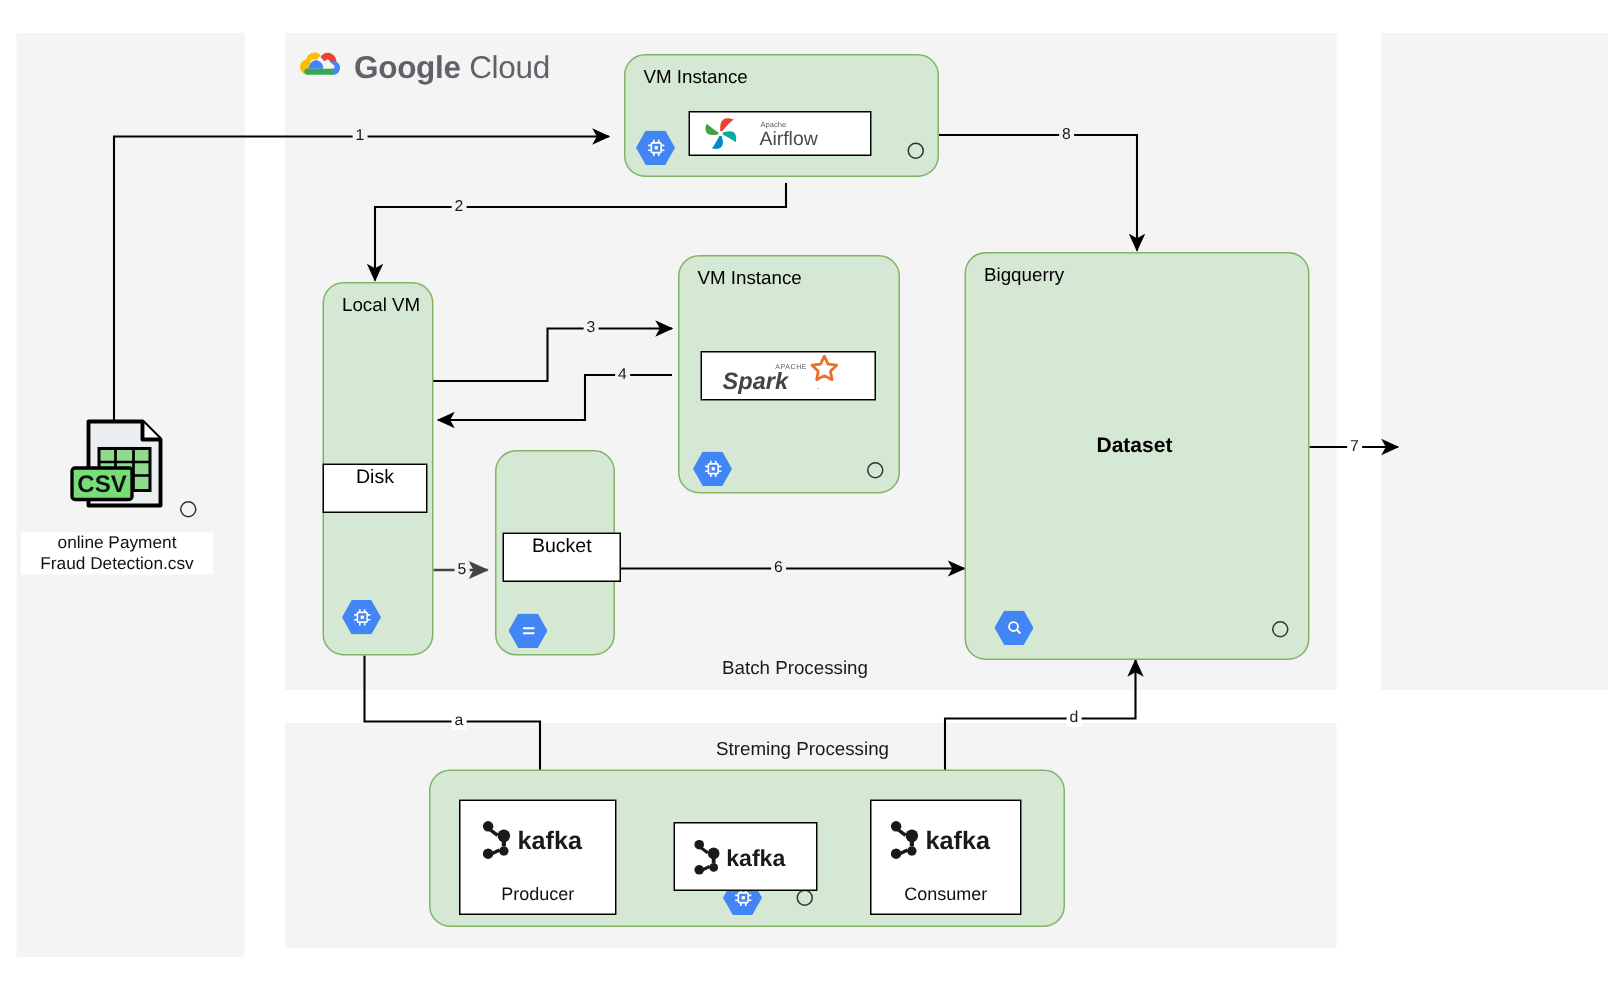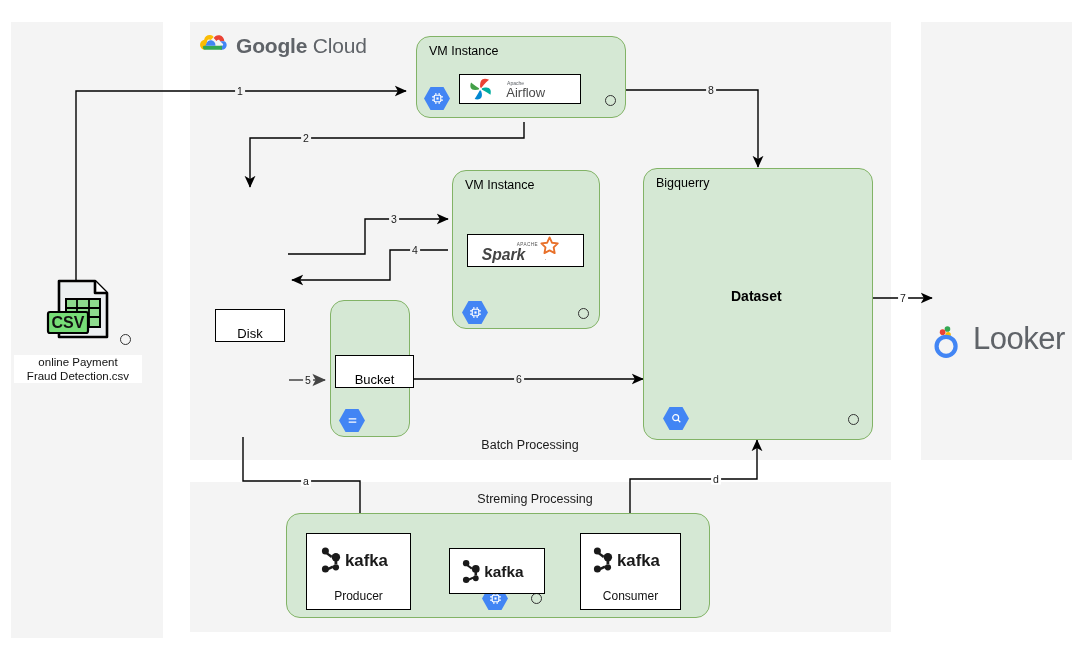--- a/index.html
+++ b/index.html
@@ -32,21 +32,21 @@
     font-size: 12.5px;
     color: #000000;
     white-space: nowrap;
   }
   .wbox {
     position: absolute;
     background: #ffffff;
     border: 1px solid #000000;
     box-sizing: border-box;
     display: flex;
-    align-items: flex-end;
+    align-items: flex-start;
     justify-content: center;
     font-size: 13px;
     color: #000000;
   }
   .panel-caption {
     position: absolute;
     font-size: 12.5px;
     color: #1a1a1a;
     text-align: center;
     white-space: nowrap;
@@ -289,65 +289,84 @@
     <div class="logo-wrap">
       <svg width="104" height="30" viewBox="0 0 140 42">
         <text x="72" y="14" font-family="Liberation Sans, sans-serif" font-size="6.5" fill="#555" text-anchor="middle" letter-spacing="0.6">APACHE</text>
         <text x="8" y="33" font-family="Liberation Sans, sans-serif" font-size="22" font-weight="bold" font-style="italic" fill="#444">Spark</text>
         <text x="96" y="33" font-family="Liberation Sans, sans-serif" font-size="9" fill="#777">.</text>
         <path d="M103,2 L106.5,9.5 L114.5,10.4 L108.7,16 L110.2,24 L103,20.2 L95.8,24 L97.3,16 L91.5,10.4 L99.5,9.5 Z" fill="none" stroke="#e8702a" stroke-width="2.6" stroke-linejoin="round"></path>
       </svg>
     </div>
   </div>
 
-  <div class="wbox" style="left:215px; top:309px; width:70px; height:33px;">Disk</div>
-
-  <div class="gbox" style="left:330px; top:300px; width:80px; height:137px;">
-    <div class="hexbadge" style="left:8px; top:108px;">
-      <svg width="13" height="13" viewBox="0 0 24 24">
-        <line x1="5" y1="9" x2="19" y2="9" stroke="#fff" stroke-width="2.6"></line>
-        <line x1="5" y1="15" x2="19" y2="15" stroke="#fff" stroke-width="2.6"></line>
-      </svg>
-    </div>
-  </div>
-  <div class="wbox" style="left:335px; top:355px; width:79px; height:33px;">Bucket</div>
-
-  <div class="gbox" style="left:643px; top:168px; width:230px; height:272px;">
-    <div class="gbox-label">Bigquerry</div>
-    <div class="hexbadge" style="left:19px; top:238px;">
-      <svg width="13" height="13" viewBox="0 0 24 24">
-        <circle cx="10.5" cy="10.5" r="5.5" fill="none" stroke="#fff" stroke-width="2.2"></circle>
-        <line x1="14.6" y1="14.6" x2="19" y2="19" stroke="#fff" stroke-width="2.4"></line>
-      </svg>
-    </div>
-    <div class="circlemark" style="left:204px; top:245px;"></div>
-  </div>
-  <div class="center-text" style="left:731px; top:288px;">Dataset</div>
-
-  <div class="panel-caption" style="left:460px; top:438px; width:140px;">Batch Processing</div>
-
-  <div class="panel-caption" style="left:455px; top:492px; width:160px;">Streming Processing</div>
-
-  <div class="gbox" style="left:286px; top:513px; width:424px; height:105px;">
-    <div class="hexbadge" style="left:195px; top:73px;">
+  <div class="gbox" style="left:215px; top:188px; width:74px; height:249px;">
+    <div class="gbox-label">Local VM</div>
+    <div class="hexbadge" style="left:12px; top:211px;">
       <svg width="13" height="13" viewBox="0 0 24 24">
         <rect x="6" y="6" width="12" height="12" rx="1.5" fill="none" stroke="#fff" stroke-width="2"></rect>
         <rect x="10" y="10" width="4" height="4" fill="#fff"></rect>
         <g stroke="#fff" stroke-width="2">
           <line x1="9" y1="2" x2="9" y2="6"></line>
             <line x1="15" y1="2" x2="15" y2="6"></line>
           <line x1="9" y1="18" x2="9" y2="22"></line>
             <line x1="15" y1="18" x2="15" y2="22"></line>
           <line x1="2" y1="9" x2="6" y2="9"></line>
             <line x1="2" y1="15" x2="6" y2="15"></line>
           <line x1="18" y1="9" x2="22" y2="9"></line>
             <line x1="18" y1="15" x2="22" y2="15"></line>
         </g>
       </svg>
     </div>
+  </div>
+  <div class="wbox" style="left:215px; top:309px; width:70px; height:33px;">Disk</div>
+
+  <div class="gbox" style="left:330px; top:300px; width:80px; height:137px;">
+    <div class="hexbadge" style="left:8px; top:108px;">
+      <svg width="13" height="13" viewBox="0 0 24 24">
+        <line x1="5" y1="9" x2="19" y2="9" stroke="#fff" stroke-width="2.6"></line>
+        <line x1="5" y1="15" x2="19" y2="15" stroke="#fff" stroke-width="2.6"></line>
+      </svg>
+    </div>
+  </div>
+  <div class="wbox" style="left:335px; top:355px; width:79px; height:33px;">Bucket</div>
+
+  <div class="gbox" style="left:643px; top:168px; width:230px; height:272px;">
+    <div class="gbox-label">Bigquerry</div>
+    <div class="hexbadge" style="left:19px; top:238px;">
+      <svg width="13" height="13" viewBox="0 0 24 24">
+        <circle cx="10.5" cy="10.5" r="5.5" fill="none" stroke="#fff" stroke-width="2.2"></circle>
+        <line x1="14.6" y1="14.6" x2="19" y2="19" stroke="#fff" stroke-width="2.4"></line>
+      </svg>
+    </div>
+    <div class="circlemark" style="left:204px; top:245px;"></div>
+  </div>
+  <div class="center-text" style="left:731px; top:288px;">Dataset</div>
+
+  <div class="panel-caption" style="left:460px; top:438px; width:140px;">Batch Processing</div>
+
+  <div class="panel-caption" style="left:455px; top:492px; width:160px;">Streming Processing</div>
+
+  <div class="gbox" style="left:286px; top:513px; width:424px; height:105px;">
+    <div class="hexbadge" style="left:195px; top:73px;">
+      <svg width="13" height="13" viewBox="0 0 24 24">
+        <rect x="6" y="6" width="12" height="12" rx="1.5" fill="none" stroke="#fff" stroke-width="2"></rect>
+        <rect x="10" y="10" width="4" height="4" fill="#fff"></rect>
+        <g stroke="#fff" stroke-width="2">
+          <line x1="9" y1="2" x2="9" y2="6"></line>
+            <line x1="15" y1="2" x2="15" y2="6"></line>
+          <line x1="9" y1="18" x2="9" y2="22"></line>
+            <line x1="15" y1="18" x2="15" y2="22"></line>
+          <line x1="2" y1="9" x2="6" y2="9"></line>
+            <line x1="2" y1="15" x2="6" y2="15"></line>
+          <line x1="18" y1="9" x2="22" y2="9"></line>
+            <line x1="18" y1="15" x2="22" y2="15"></line>
+        </g>
+      </svg>
+    </div>
     <div class="circlemark" style="left:244px; top:79px;"></div>
   </div>
 
   <div class="wbox" style="left:306px; top:533px; width:105px; height:77px; display:block;">
     <div class="logo-wrap" style="height:52px;">
       <svg width="84" height="30" viewBox="0 0 120 42">
         <g fill="#1a1a1a">
           <circle cx="12" cy="8" r="5"></circle>
             <circle cx="12" cy="34" r="5"></circle>
           <circle cx="27" cy="17" r="6"></circle>
@@ -390,23 +409,14 @@
           <path d="M12,8 L22,15 L20,18 L11,11 Z"></path>
             <path d="M12,34 L22,29 L24,32 L13,37 Z"></path>
           <path d="M25,21 L25,27 L29,27 L29,21 Z"></path>
         </g>
         <text x="40" y="30" font-family="Liberation Sans, sans-serif" font-size="24" font-weight="bold" fill="#1a1a1a">kafka</text>
       </svg>
     </div>
     <div class="kbox-title">Consumer</div>
   </div>
 
-  <div class="looker-wrap" style="left:931px; top:318px;">
-    <svg width="32" height="42" viewBox="0 0 34 46">
-      <circle cx="17.5" cy="12" r="3.1" fill="#34a853"></circle>
-      <circle cx="12.2" cy="15.5" r="3.1" fill="#ea4335"></circle>
-      <circle cx="18.2" cy="18.4" r="3.0" fill="#fbbc04"></circle>
-      <circle cx="16" cy="31" r="10.4" fill="none" stroke="#4285f4" stroke-width="4.6"></circle>
-    </svg>
-    <div class="looker-text">Looker</div>
-  </div>
 
 </div>
 
 </body></html>

